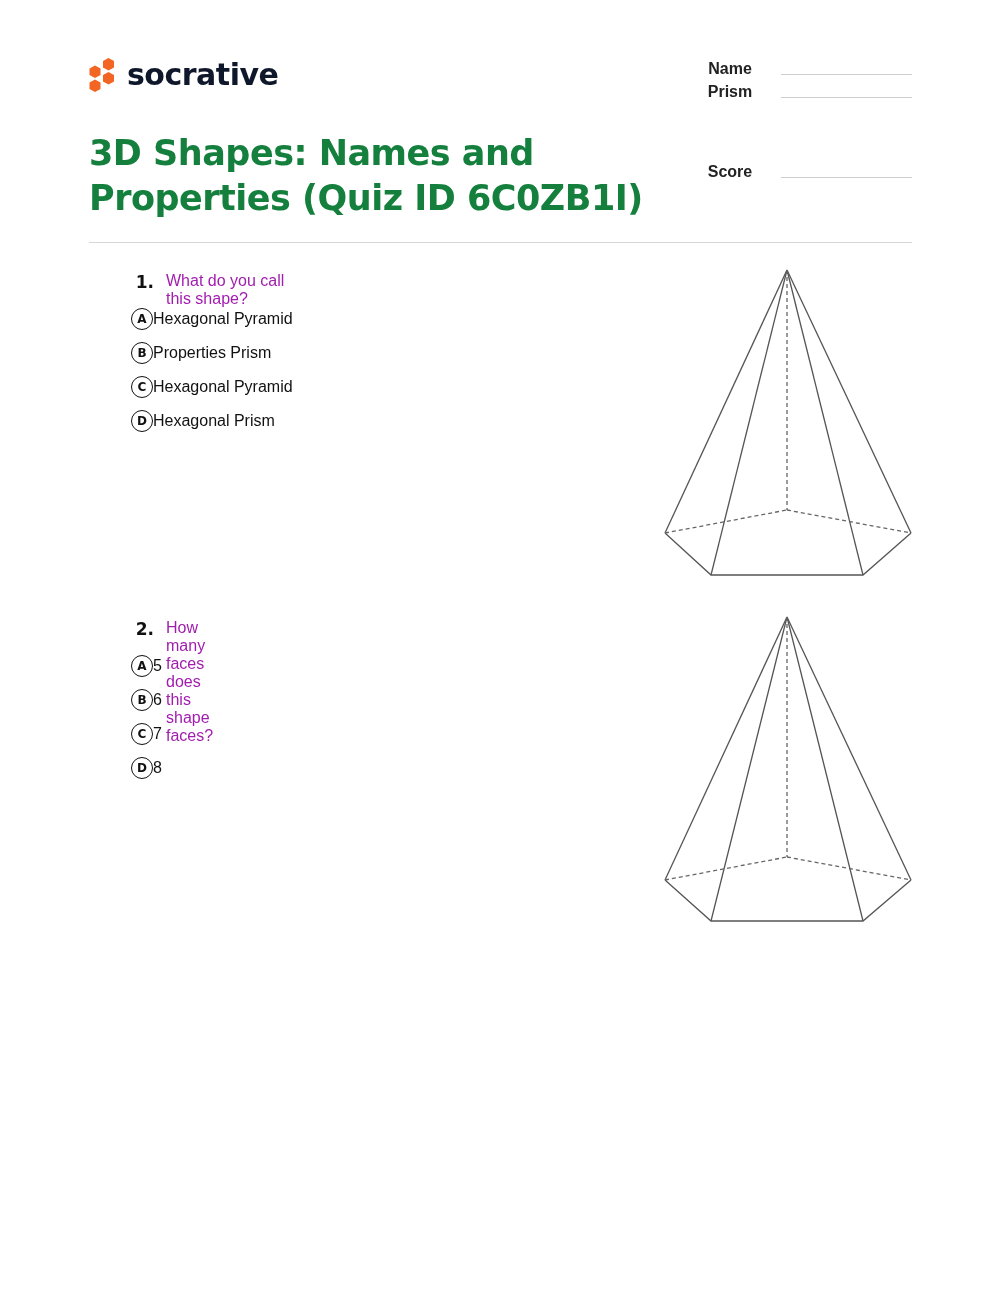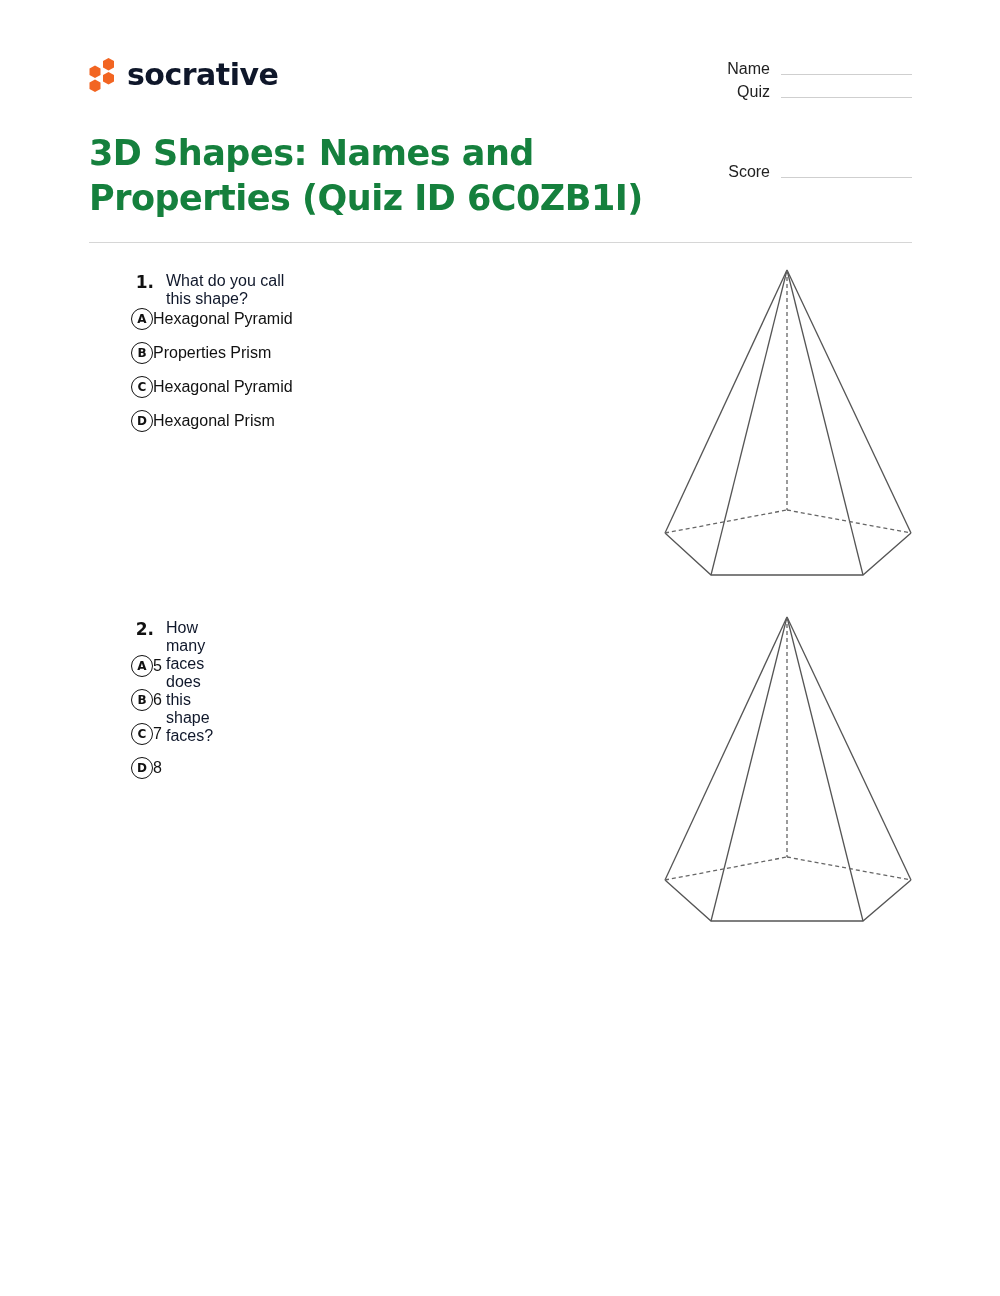--- a/index.html
+++ b/index.html
@@ -3,30 +3,30 @@
 <meta charset="utf-8">
 <style>
   html, body { margin: 0; padding: 0; background: #ffffff; }
   body { width: 1000px; height: 1296px; position: relative; overflow: hidden;
          font-family: "Liberation Sans", sans-serif; color: #111; }
   .logo { position: absolute; left: 88px; top: 57px; display: flex; align-items: center; }
   .logo svg { display: block; }
   .logo-text { font-family: "DejaVu Sans", sans-serif; font-weight: bold; font-size: 30px;
                letter-spacing: -0.5px; margin-left: 9px; color: #0f172a; line-height: 1; margin-top: -4px; }
   .meta-row { position: absolute; display: flex; align-items: flex-end; }
-  .meta-label { width: 80px; text-align: right; font-size: 16px; color: #222; margin-right: 11px; }
+  .meta-label { width: 80px; text-align: center; font-size: 16px; color: #222; margin-right: 11px; font-weight: bold; }
   .meta-line { width: 131px; border-bottom: 1px solid #cfcfcf; height: 1px; margin-bottom: 3px; }
   .title { position: absolute; left: 89px; top: 131px; margin: 0; font-family: "DejaVu Sans", sans-serif;
            font-weight: bold; font-size: 35px; line-height: 45px; color: #15803d; letter-spacing: -0.5px; width: 560px; }
   .divider { position: absolute; left: 89px; top: 242px; width: 823px; height: 0; border-top: 1.5px solid #d6d6d6; }
   .question { position: absolute; left: 130px; }
   .q-head { display: flex; align-items: baseline; height: 24px; }
   .q-num { width: 36px; text-align: right; padding-right: 0px; font-family: "DejaVu Sans", sans-serif;
            font-weight: bold; font-size: 17px; margin-right: 0; }
-  .q-text { margin-left: 0; font-size: 16px; color: #0f172a; position: absolute; left: 36px; }
+  .q-text { margin-left: 0; font-size: 16px; color: #a21caf; position: absolute; left: 36px; }
   .options { margin-top: 6px; }
   .opt { display: flex; align-items: center; height: 34px; }
   .badge { width: 22px; height: 22px; border: 1.6px solid #111; border-radius: 50%; box-sizing: border-box;
            display: flex; align-items: center; justify-content: center; font-family: "DejaVu Sans", sans-serif;
            font-weight: bold; font-size: 12px; color: #111; margin-left: 1px; }
   .opt-text { font-size: 16px; color: #111; }
   .figure { position: absolute; }
 </style>
 </head>
 <body>
@@ -41,21 +41,21 @@
     </g>
   </svg>
   <span class="logo-text">socrative</span>
 </div>
 
 <div class="meta-row" style="left: 690px; top: 60px;">
   <span class="meta-label">Name</span>
   <span class="meta-line"></span>
 </div>
 <div class="meta-row" style="left: 690px; top: 83px;">
-  <span class="meta-label">Quiz</span>
+  <span class="meta-label">Prism</span>
   <span class="meta-line"></span>
 </div>
 <div class="meta-row" style="left: 690px; top: 163px;">
   <span class="meta-label">Score</span>
   <span class="meta-line"></span>
 </div>
 
 <h1 class="title">3D Shapes: Names and Properties (Quiz ID 6C0ZB1I)</h1>
 <div class="divider"></div>
 

